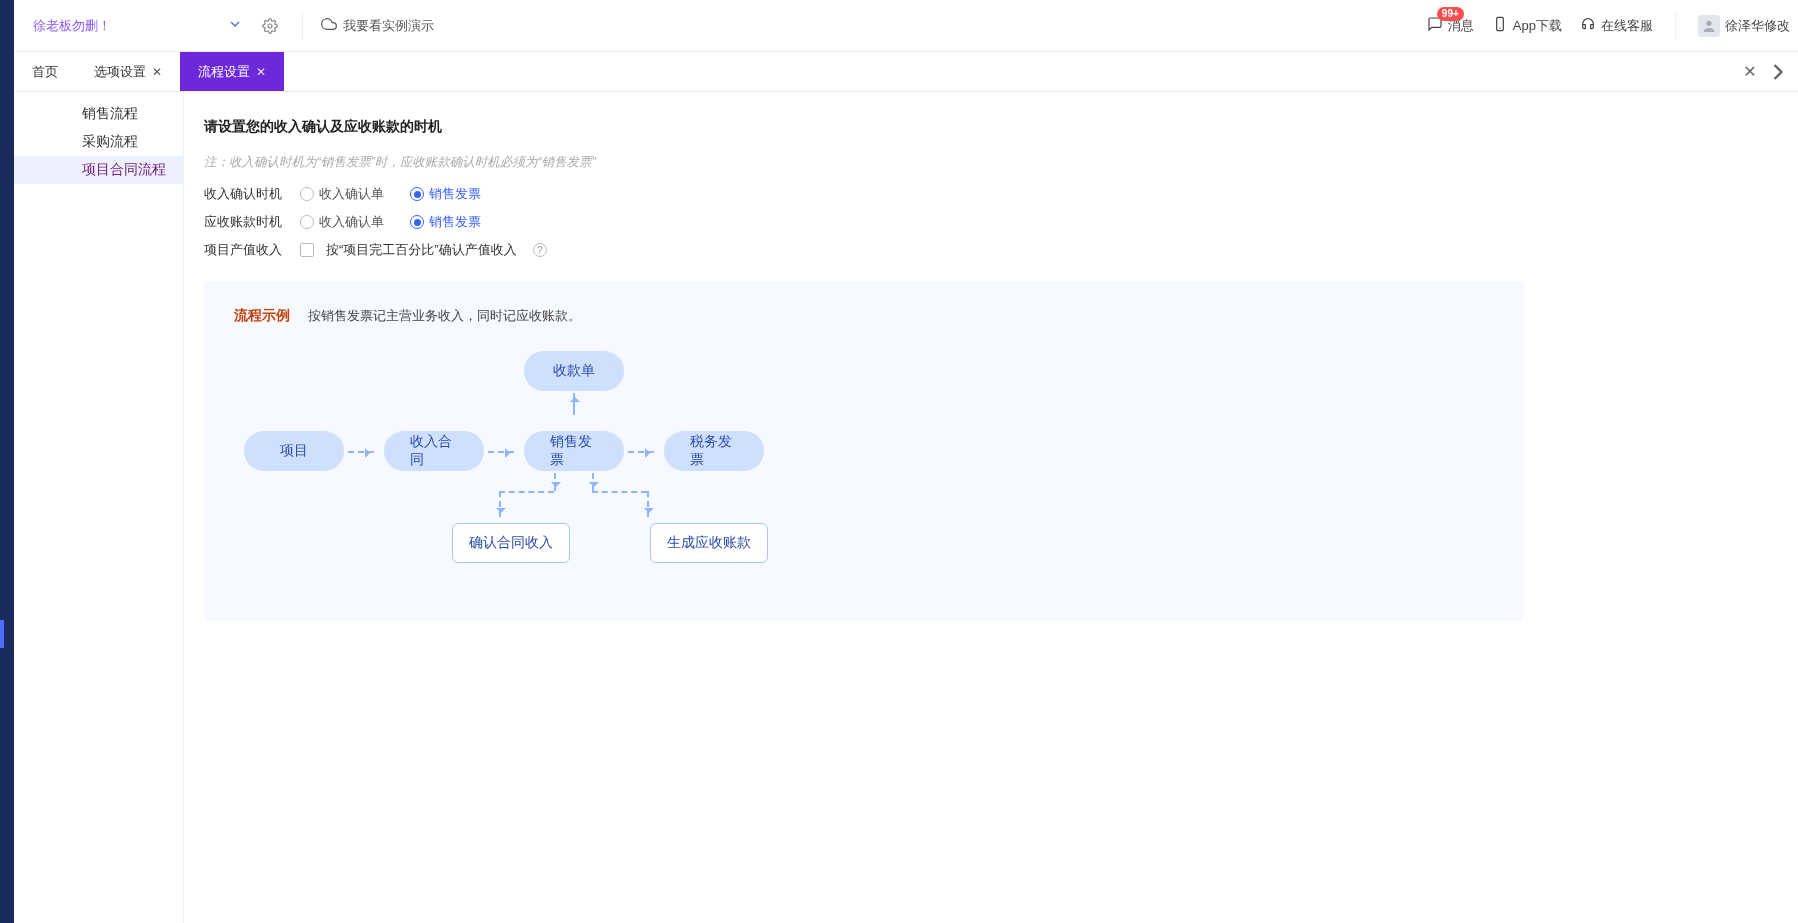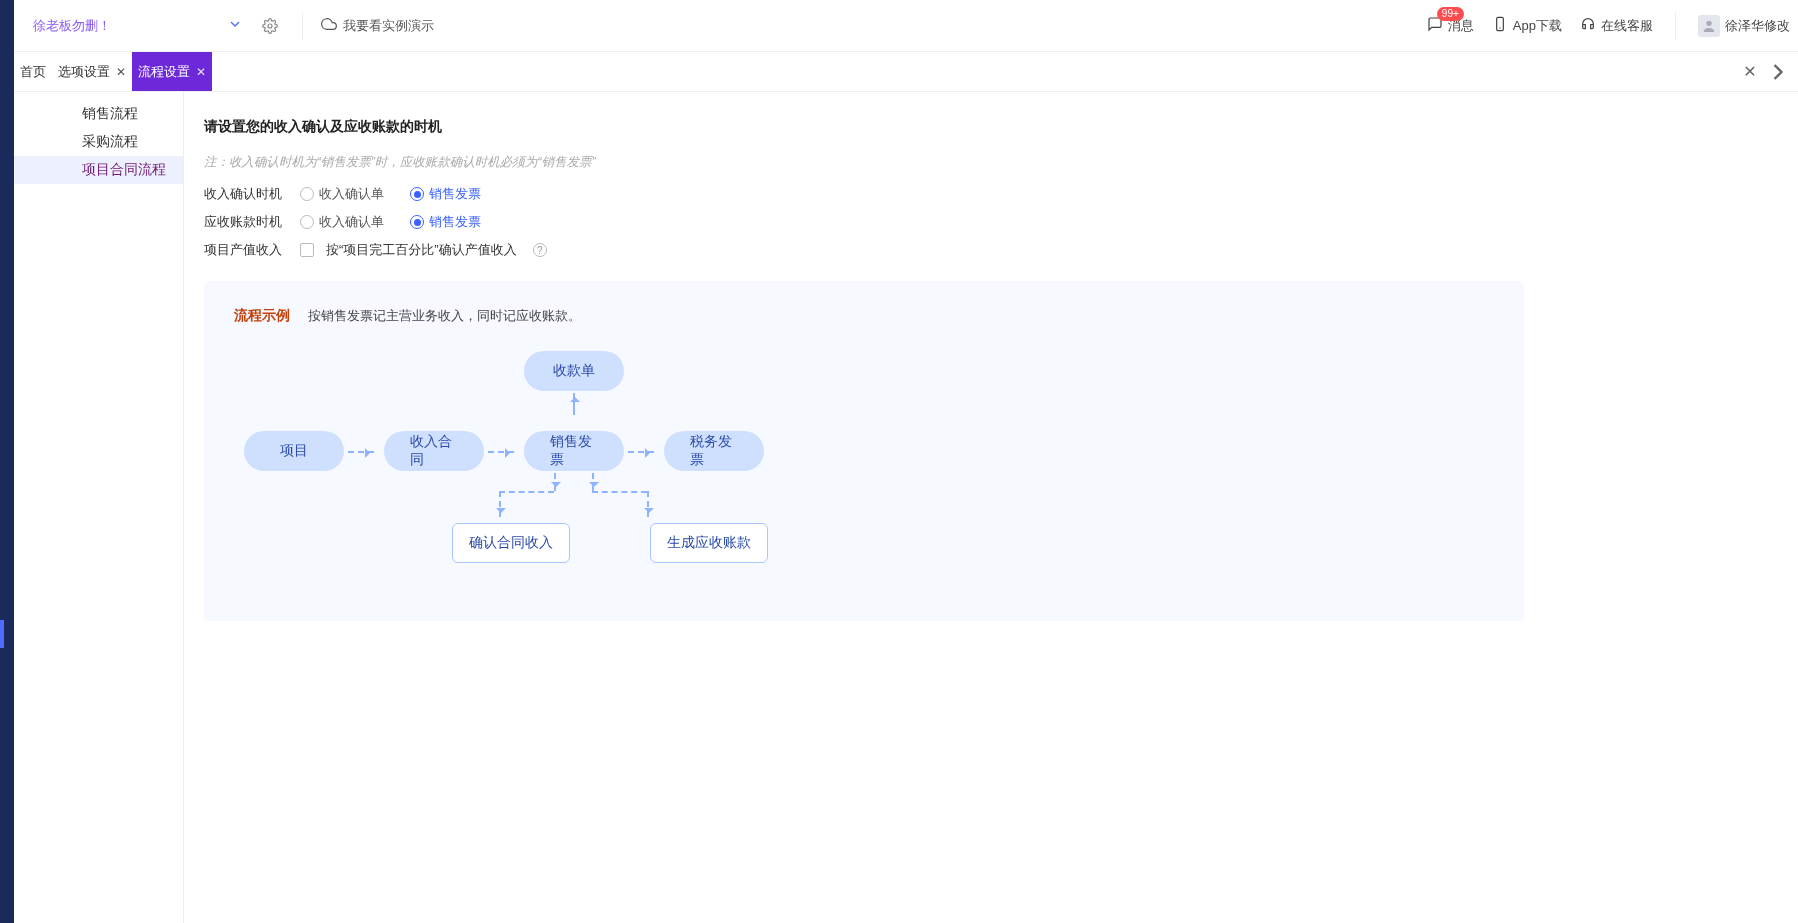--- a/index.html
+++ b/index.html
@@ -41,33 +41,33 @@
 }
 .vsep{ width:1px;height:28px;background:#eee;margin:0 18px; }
 .demo-link{
   display:flex;align-items:center;gap:6px;color:#555;cursor:pointer;justify-content:center;
 }
 .hdr-right{ margin-left:auto; display:flex; align-items:center; gap:18px; color:#444; }
 .hdr-item{ display:flex;align-items:center;gap:5px;cursor:pointer; position:relative;}
 .badge{
   position:absolute; top:-9px; left:10px;
   background:#ff4d4f;color:#fff;font-size:10px;line-height:14px;
-  padding:0 5px;border-radius:8px;font-weight:400;
+  padding:0 5px;border-radius:8px;font-weight:700;
 }
 .avatar{width:22px;height:22px;border-radius:3px;background:#e3e6ec;display:flex;align-items:center;justify-content:center;color:#aab;}
 
 .tabs-row{
   margin-left:14px; height:40px;
   display:flex;align-items:stretch;
   border-bottom:1px solid #eee;
   position:relative;
 }
 .tab{
   display:flex;align-items:center;gap:6px;
-  padding:0 6px; cursor:pointer; color:#333;
+  padding:0 18px; cursor:pointer; color:#333;
 }
 .tab.active{ background:#6d28d9; color:#fff; }
 .tab .close{ font-size:12px; opacity:.85; }
 .tabs-right{
   margin-left:auto; display:flex; align-items:center; padding-right:6px;
 }
 .tabs-right .ico{
   width:28px;height:28px;display:flex;align-items:center;justify-content:center;
   color:#666;cursor:pointer;font-size:16px;
 }

